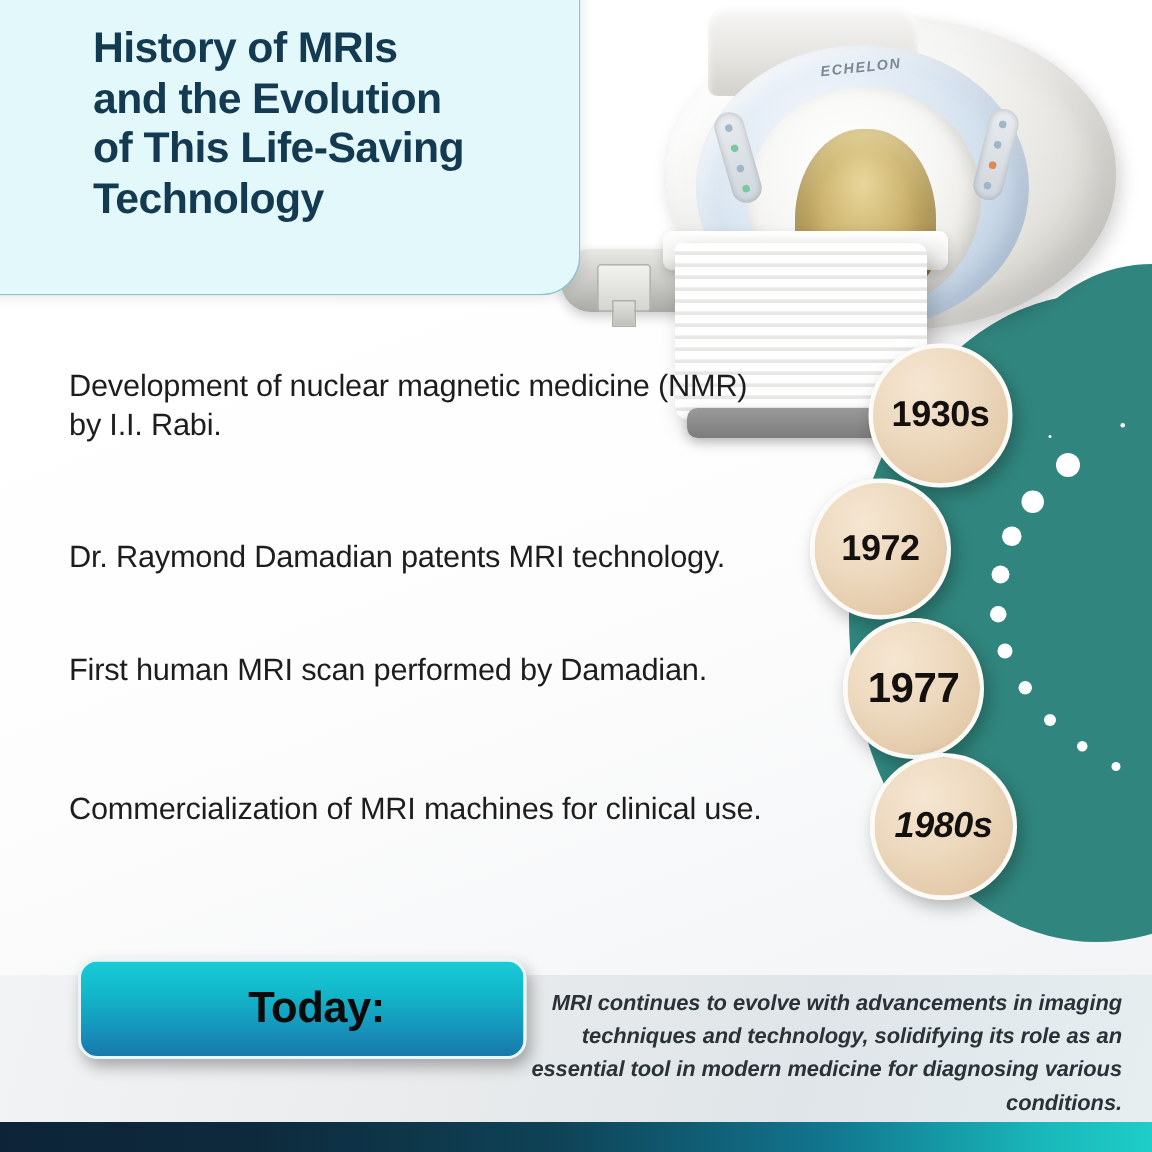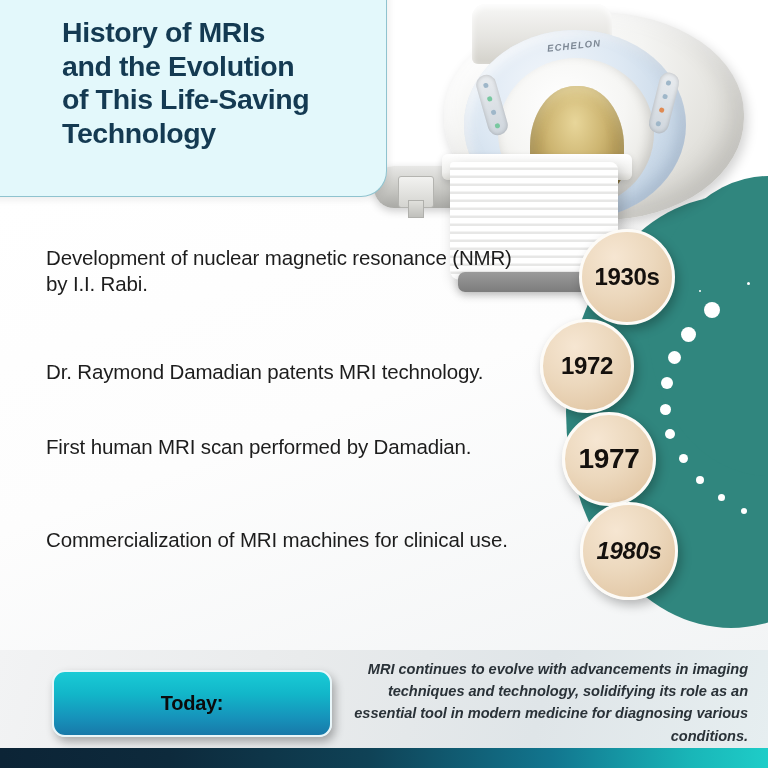--- a/index.html
+++ b/index.html
@@ -258,33 +258,34 @@
 
   
   .bottom-panel {
     position: absolute;
     left: 0; top: 650px;
     width: 768px; height: 98px;
     background: linear-gradient(105deg, #f2f3f4 0%, #e9ebec 38%, #dfe5e8 70%, #e6eef0 100%);
   }
   .today-btn {
     position: absolute;
-    left: 52px; top: 670px;
+    left: 52px; top: 639px;
     width: 276px; height: 63px;
     border-radius: 13px;
     background: linear-gradient(180deg, #19cbd6 0%, #12b6c9 35%, #1693bb 72%, #1879a9 100%);
     border: 2px solid #e9f6f9;
     box-shadow: 3px 5px 10px rgba(0,0,0,0.3);
     display: flex;
     align-items: center;
     justify-content: center;
-    font-size: 20px;
+    font-size: 29px;
     font-weight: bold;
     color: #0b0b0b;
     letter-spacing: -0.3px;
+    padding-left: 19px;
   }
   .bottom-text {
     position: absolute;
     left: 352px; top: 658px;
     width: 396px;
     text-align: right;
     font-size: 14.6px;
     line-height: 1.52;
     font-style: italic;
     font-weight: bold;
@@ -354,21 +355,21 @@
     <div class="mri-base"></div>
   </div>
 
   <div class="title-panel">
     <div class="title-text">History of MRIs
 and the Evolution
 of This Life-Saving
 Technology</div>
   </div>
 
-  <div class="entry e0">Development of nuclear magnetic resonance (NMR) by I.I. Rabi.</div>
+  <div class="entry e0">Development of nuclear magnetic medicine (NMR) by I.I. Rabi.</div>
   <div class="entry e1">Dr. Raymond Damadian patents MRI technology.</div>
   <div class="entry e3">Commercialization of MRI machines for clinical use.</div>
   <div class="entry e2">First human MRI scan performed by Damadian.</div>
 
   <div class="badge b0">1930s</div>
   <div class="badge b1">1972</div>
   <div class="badge b2">1977</div>
   <div class="badge b3">1980s</div>
 
   <div class="bottom-panel"></div>

